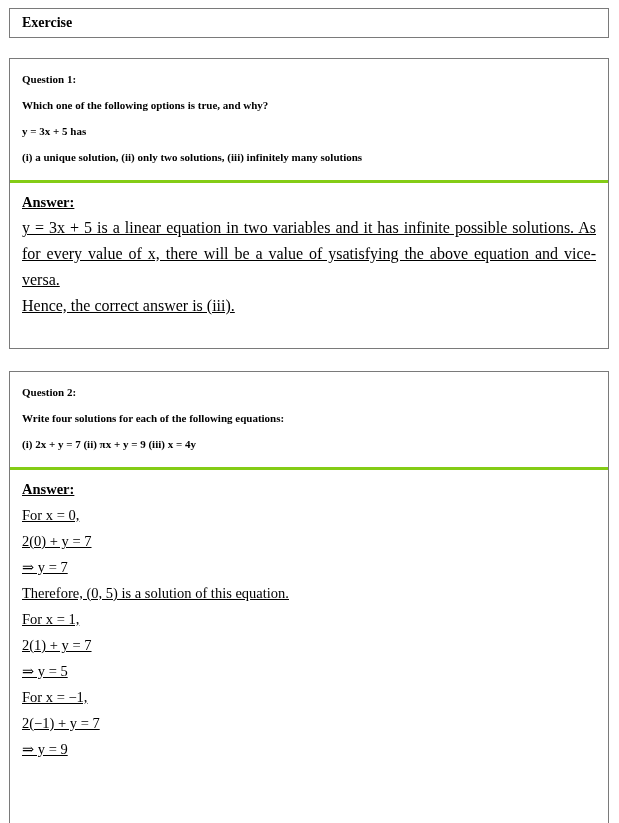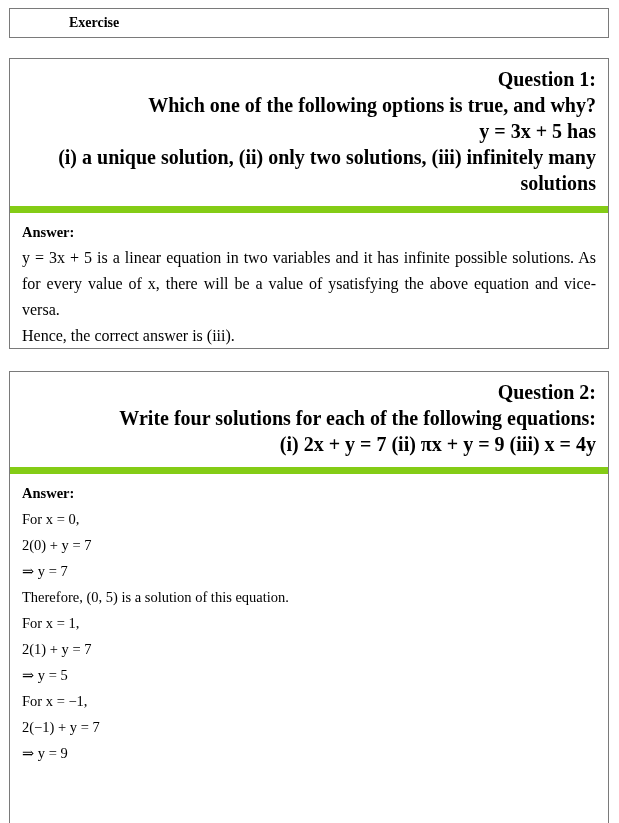--- a/index.html
+++ b/index.html
@@ -29,53 +29,52 @@
     position: absolute;
     left: 9px;
     width: 600px;
     box-sizing: border-box;
     border: 1px solid #7a7a7a;
     background: #ffffff;
   }
   .panel-title-box {
     top: 8px;
     height: 30px;
-    padding-left: 47px;
   }
   .panel-q1 {
     top: 58px;
     height: 291px;
   }
   .panel-q2 {
     top: 371px;
     height: 460px; 
   }
 
   .section {
     box-sizing: border-box;
     padding: 0 12px;
   }
   .divider {
-    border-top: 7px solid #84cc16;
+    border-top: 3px solid #84cc16;
+    text-decoration: underline;
   }
 
   .title-text {
     font-weight: bold;
     font-size: 14px;
     line-height: 28px;
     padding-left: 12px;
   }
 
   .q-head {
     font-weight: bold;
-    font-size: 20px;
+    font-size: 11px;
     line-height: 26px;
     margin: 0;
     white-space: pre-wrap;
-    text-align: right;
   }
   .q-block {
     padding-top: 7px;
     padding-bottom: 10px;
   }
 
   .a-label {
     font-weight: bold;
     font-size: 14.5px;
     line-height: 26px;

